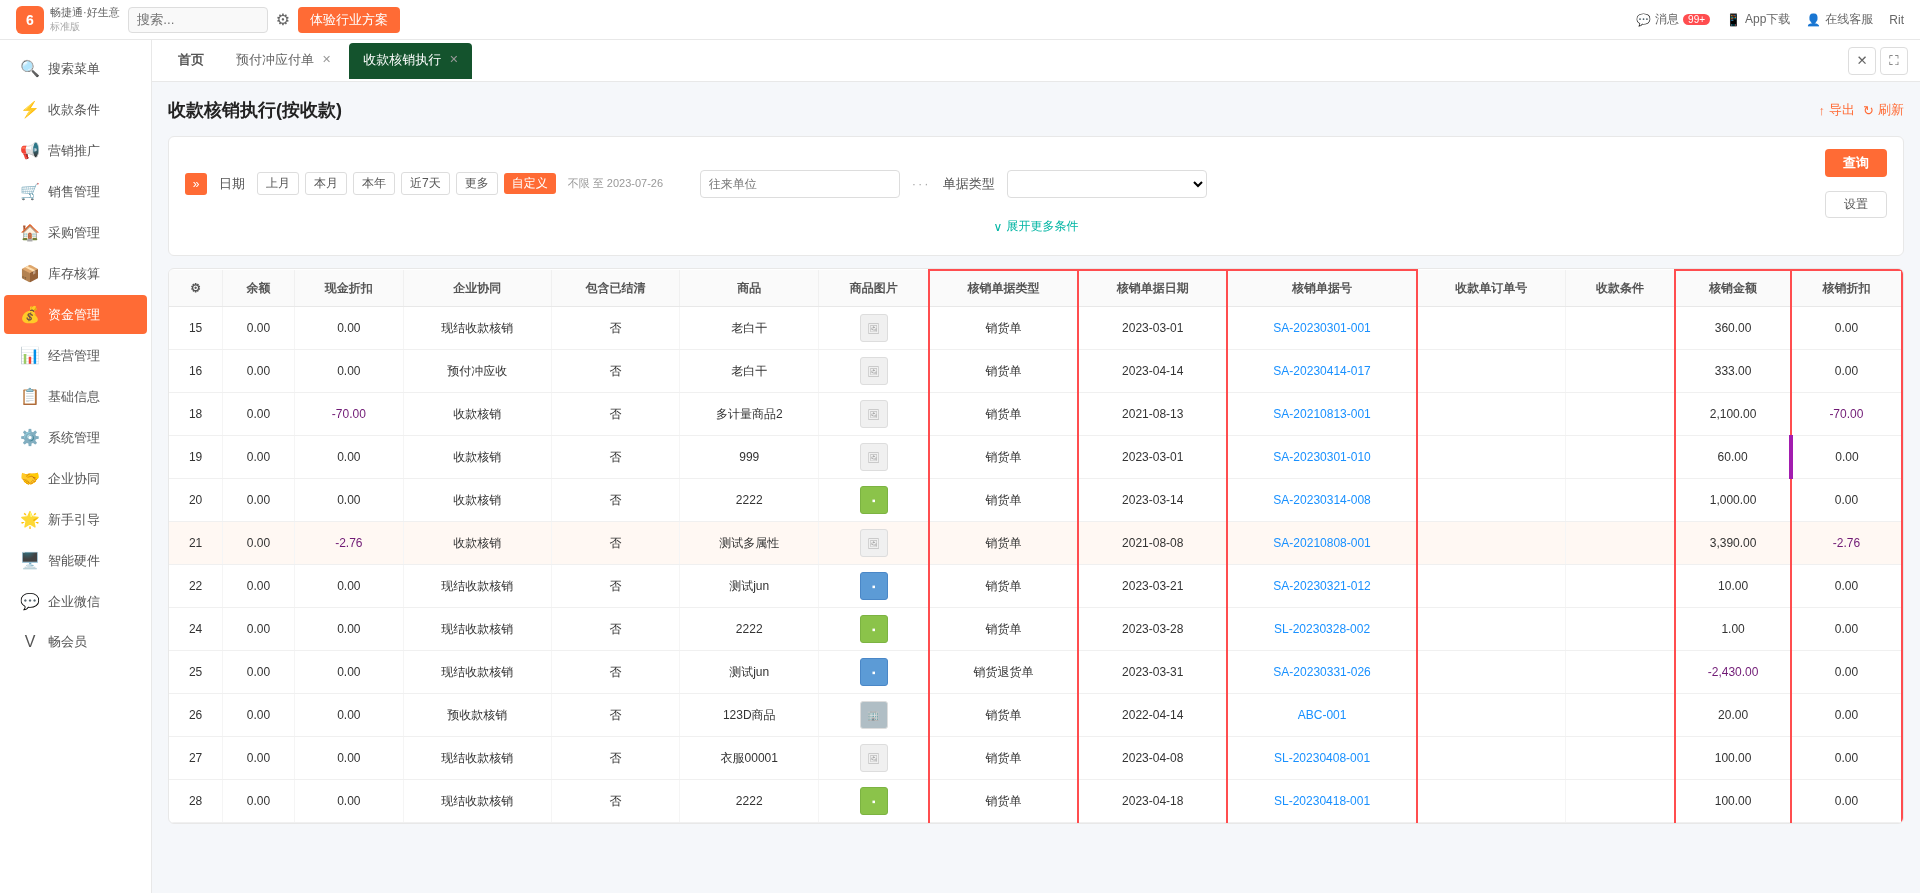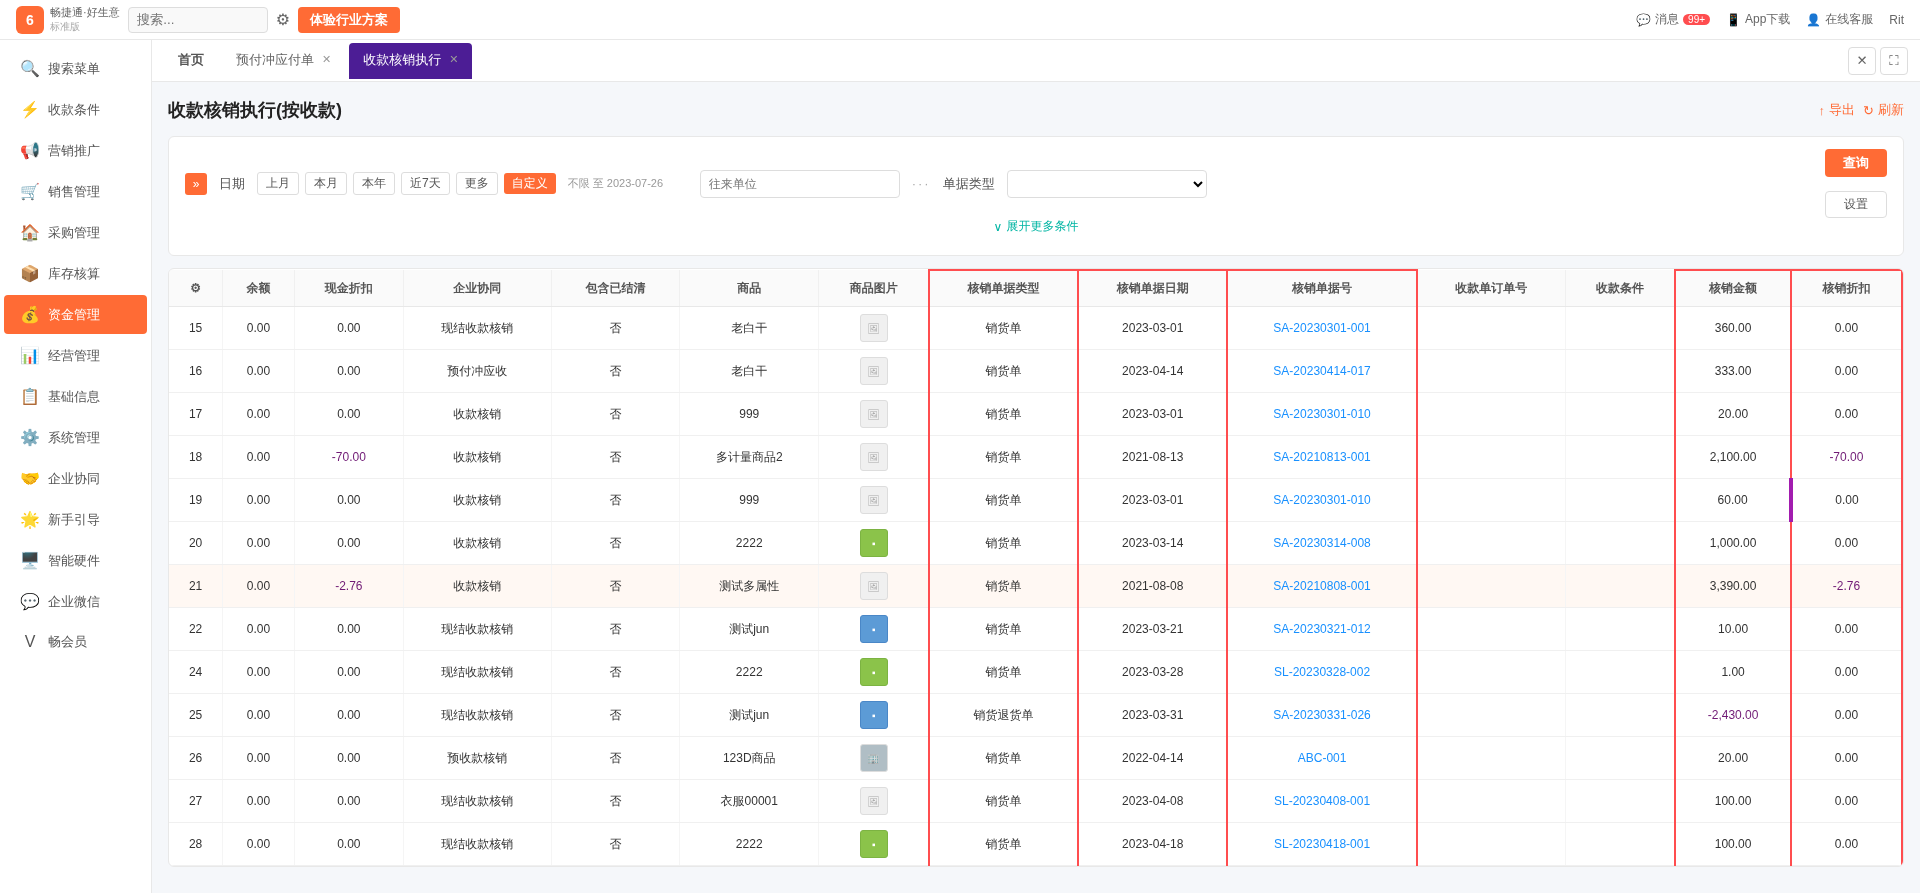--- a/index.html
+++ b/index.html
@@ -13,39 +13,39 @@
       display: flex;
       align-items: center;
       padding: 0 16px;
       gap: 12px;
     }
     .top-bar-left { display: flex; align-items: center; gap: 8px; flex: 1; }
     .top-bar-brand { display: flex; align-items: center; gap: 6px; }
     .brand-icon { width: 28px; height: 28px; background: #ff6b35; border-radius: 6px; display: flex; align-items: center; justify-content: center; color: #fff; font-size: 14px; font-weight: bold; }
     .top-bar-input { height: 26px; border: 1px solid #ddd; border-radius: 4px; padding: 0 8px; background: #f9f9f9; width: 140px; color: #999; }
     .top-bar-gear { color: #666; cursor: pointer; font-size: 16px; }
-    .orange-btn { background: #ff6b35; color: #fff; border: none; border-radius: 4px; padding: 4px 12px; cursor: pointer; font-size: 13px; font-weight: bold; }
+    .orange-btn { background: #ff6b35; color: #fff; border: none; border-radius: 4px; padding: 4px 12px; cursor: pointer; font-size: 13px; }
     .top-bar-right { display: flex; align-items: center; gap: 16px; }
     .top-bar-right-item { display: flex; align-items: center; gap: 4px; color: #666; font-size: 12px; cursor: pointer; }
     .badge { background: #ff4d4f; color: #fff; border-radius: 10px; padding: 0 5px; font-size: 10px; min-width: 18px; text-align: center; }
 
     
     .layout { display: flex; height: calc(100vh - 40px); }
     .sidebar { width: 152px; background: #fff; border-right: 1px solid #e8e8e8; display: flex; flex-direction: column; padding: 8px 0; }
     .sidebar-item { display: flex; align-items: center; gap: 8px; padding: 10px 16px; cursor: pointer; color: #555; font-size: 13px; border-radius: 4px; margin: 1px 4px; }
     .sidebar-item.active { background: #ff6b35; color: #fff; }
     .sidebar-item .si-icon { font-size: 16px; width: 20px; text-align: center; }
 
     
     .main { flex: 1; display: flex; flex-direction: column; overflow: hidden; }
 
     
     .tab-bar { height: 42px; background: #fff; border-bottom: 1px solid #e8e8e8; display: flex; align-items: center; padding: 0 12px; gap: 0; }
     .tab { display: flex; align-items: center; gap: 6px; padding: 8px 14px; cursor: pointer; color: #666; font-size: 13px; border-bottom: 2px solid transparent; margin-right: 4px; }
-    .tab.active { color: #fff; background: #4c1d95; border-radius: 4px 4px 0 0; }
+    .tab.active { color: #fff; background: #14532d; border-radius: 4px 4px 0 0; }
     .tab-close { font-size: 11px; color: #999; margin-left: 2px; }
     .tab-home { color: #555; font-weight: bold; }
     .tab-spacer { flex: 1; }
     .tab-controls { display: flex; gap: 4px; }
     .tab-ctrl-btn { width: 28px; height: 28px; border: 1px solid #ddd; background: #fff; border-radius: 4px; cursor: pointer; display: flex; align-items: center; justify-content: center; color: #666; }
 
     
     .page-content { flex: 1; overflow: auto; padding: 16px; background: #f5f7fa; }
     .page-header { display: flex; align-items: center; justify-content: space-between; margin-bottom: 14px; }
     .page-title { font-size: 18px; font-weight: bold; color: #222; }
@@ -302,36 +302,20 @@
       <td><div class="img-thumb">🖼</div></td>
       <td style="border-left:2px solid #ff4d4f;border-right:2px solid #ff4d4f;">销货单</td>
       <td style="border-left:2px solid #ff4d4f;border-right:2px solid #ff4d4f;">2023-04-14</td>
       <td style="border-left:2px solid #ff4d4f;border-right:2px solid #ff4d4f;"><a class="link-text">SA-20230414-017</a></td>
       <td></td>
       <td></td>
       <td style="border-left:2px solid #ff4d4f;border-right:2px solid #ff4d4f;" class="">333.00</td>
       <td style="border-left:2px solid #ff4d4f;border-right:2px solid #ff4d4f;" class="">0.00</td>
     </tr>
                 <tr>
-      <td>17</td>
-      <td>0.00</td>
-      <td class="">0.00</td>
-      <td>收款核销</td>
-      <td>否</td>
-      <td>999</td>
-      <td><div class="img-thumb">🖼</div></td>
-      <td style="border-left:2px solid #ff4d4f;border-right:2px solid #ff4d4f;">销货单</td>
-      <td style="border-left:2px solid #ff4d4f;border-right:2px solid #ff4d4f;">2023-03-01</td>
-      <td style="border-left:2px solid #ff4d4f;border-right:2px solid #ff4d4f;"><a class="link-text">SA-20230301-010</a></td>
-      <td></td>
-      <td></td>
-      <td style="border-left:2px solid #ff4d4f;border-right:2px solid #ff4d4f;" class="">20.00</td>
-      <td style="border-left:2px solid #ff4d4f;border-right:2px solid #ff4d4f;" class="">0.00</td>
-    </tr>
-                <tr>
       <td>18</td>
       <td>0.00</td>
       <td class="negative">-70.00</td>
       <td>收款核销</td>
       <td>否</td>
       <td>多计量商品2</td>
       <td><div class="img-thumb">🖼</div></td>
       <td style="border-left:2px solid #ff4d4f;border-right:2px solid #ff4d4f;">销货单</td>
       <td style="border-left:2px solid #ff4d4f;border-right:2px solid #ff4d4f;">2021-08-13</td>
       <td style="border-left:2px solid #ff4d4f;border-right:2px solid #ff4d4f;"><a class="link-text">SA-20210813-001</a></td>

